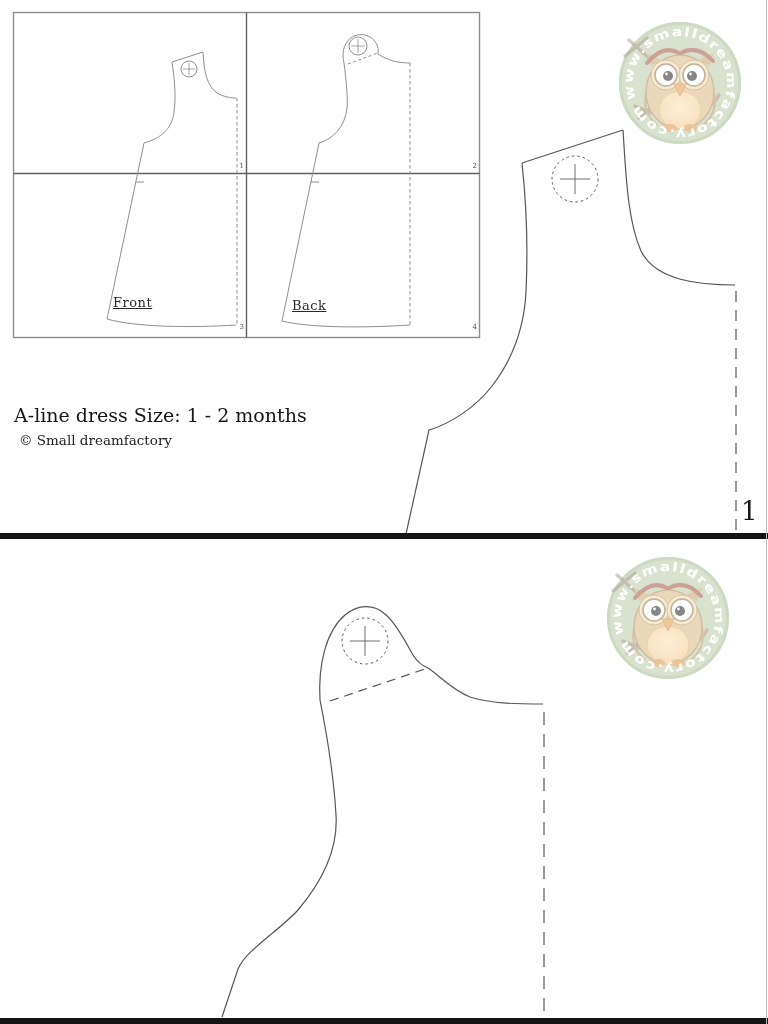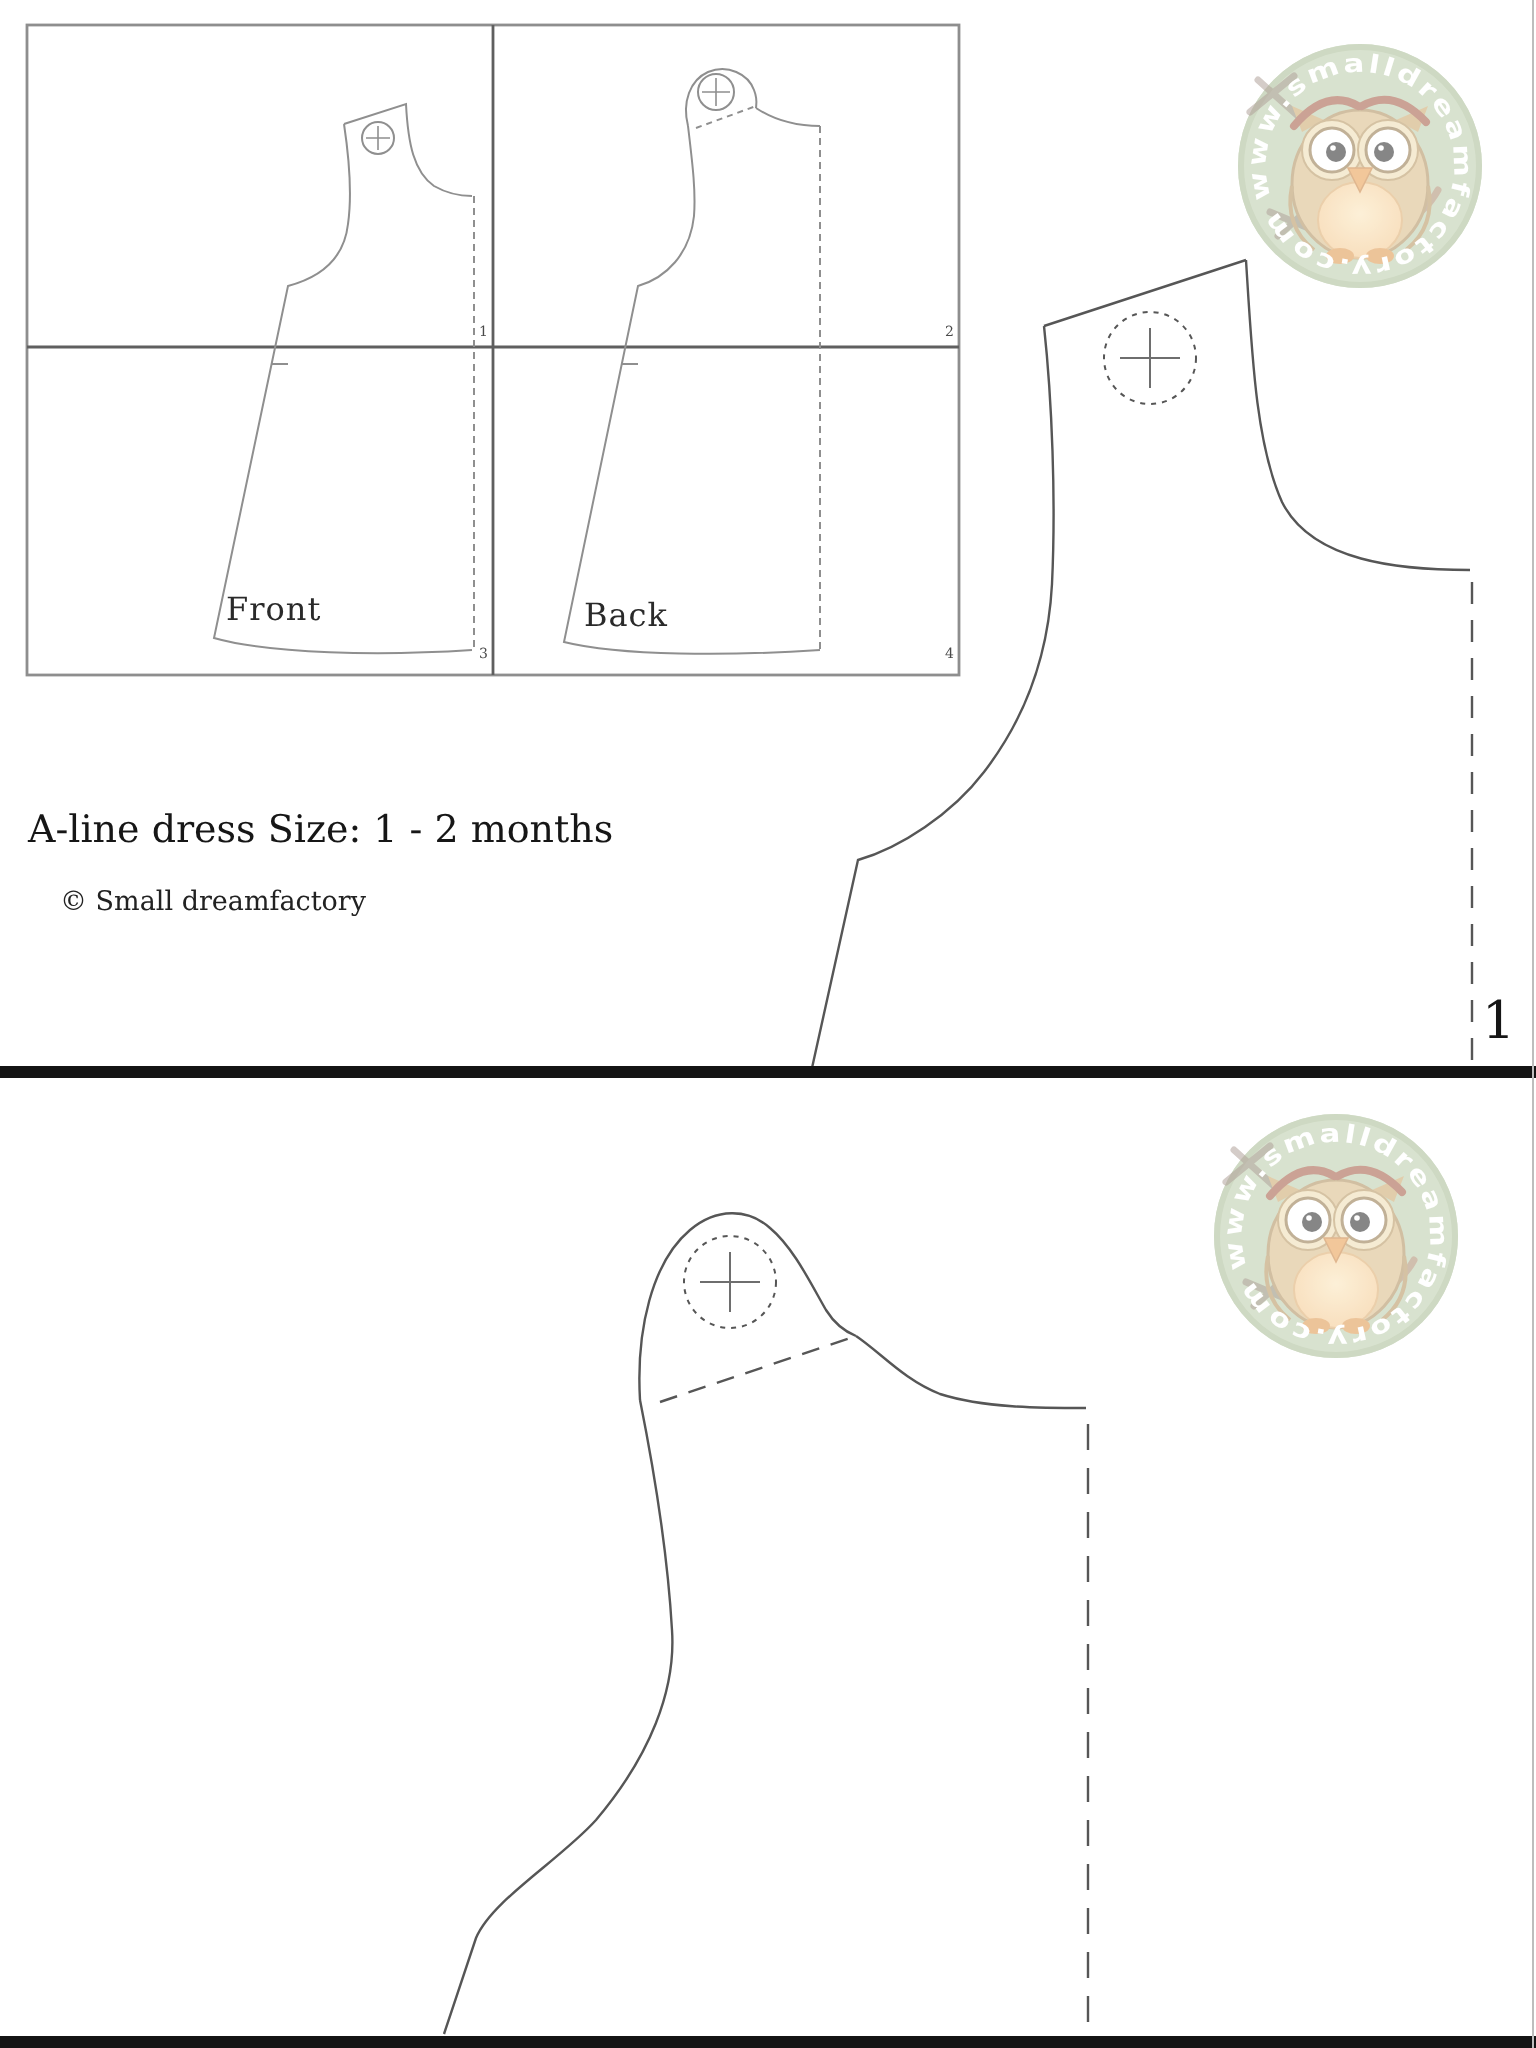--- a/index.html
+++ b/index.html
@@ -3,31 +3,31 @@
 <meta charset="utf-8">
 <style>
   html,body{margin:0;padding:0;background:#ffffff;}
   #stage{
     position:relative;width:768px;height:1024px;background:#ffffff;
     overflow:hidden;font-family:"DejaVu Serif",serif;color:#1b1b1b;
   }
   svg{display:block;}
   .abs{position:absolute;}
   #linework{left:0;top:0;}
-  .piece-label{font-size:16px;letter-spacing:.5px;color:#2a2a2a;}
+  .piece-label{font-size:13px;letter-spacing:.5px;color:#2a2a2a;text-decoration:underline;}
   .front-label{left:113px;top:295px;}
   .back-label{left:292px;top:298px;}
   .tile-num{font-size:7px;color:#4a4a4a;width:14px;text-align:right;font-family:"DejaVu Serif",serif;}
   .tile-1{left:230px;top:162px;}
   .tile-2{left:463px;top:162px;}
   .tile-3{left:230px;top:323px;}
   .tile-4{left:463px;top:323px;}
   .info-block{left:14px;top:388px;width:360px;}
   .info-title{font-size:19px;line-height:22px;color:#161616;margin:16px 0 5px 0;}
-  .info-line{font-size:13.5px;line-height:18.5px;color:#222;margin:16px;}
+  .info-line{font-size:13.5px;line-height:18.5px;color:#222;margin:5px;}
   .sheet-number{left:741px;top:496px;font-size:26px;color:#161616;}
   .logo{opacity:.52;}
   .logo-p1{left:615px;top:18px;}
   .logo-p2{left:603px;top:553px;}
   .edge-line{right:1px;top:0;width:1px;height:1024px;background:#bdbdbd;}
 </style>
 </head>
 <body>
 
 <div id="stage">

